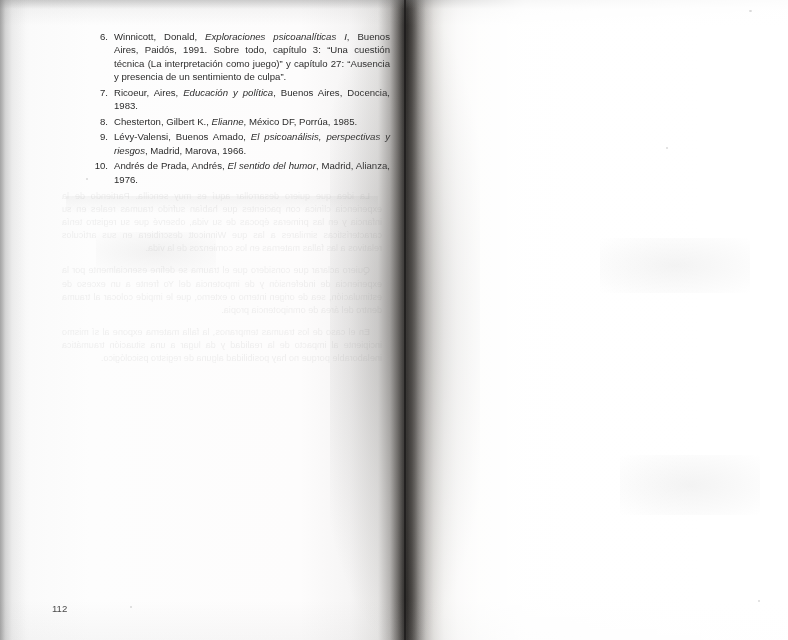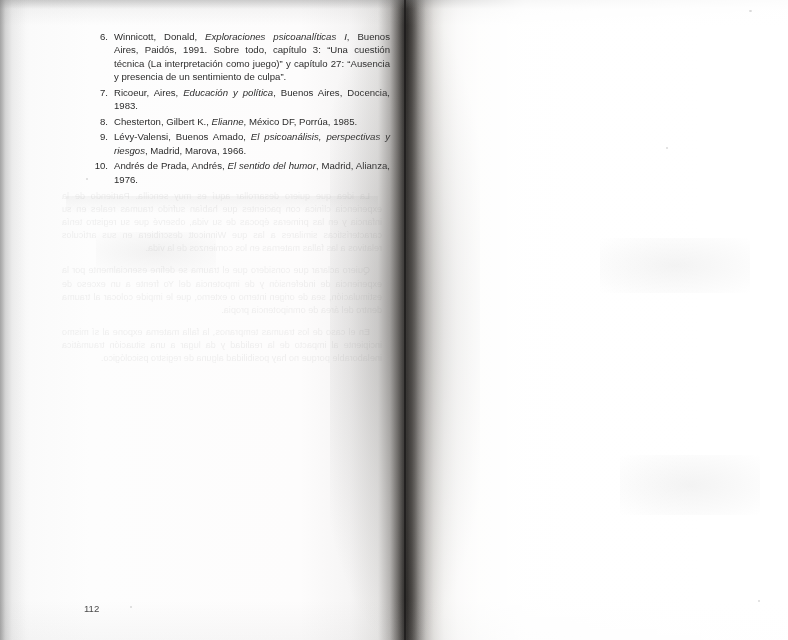--- a/index.html
+++ b/index.html
@@ -170,21 +170,21 @@
     background: linear-gradient(180deg, rgba(120,120,120,0.07), rgba(255,255,255,0));
     pointer-events: none;
   }
 
   
   .folio {
     position: absolute;
     font-size: 9.6px;
     color: #4a4a4a;
   }
-  .folio-left  { left: 84px;  top: 603px; }
+  .folio-left  { left: 52px;  top: 603px; }
 
   
   .speck {
     position: absolute;
     background: rgba(130,130,130,0.30);
     border-radius: 50%;
     pointer-events: none;
   }
   .smudge {
     position: absolute;

